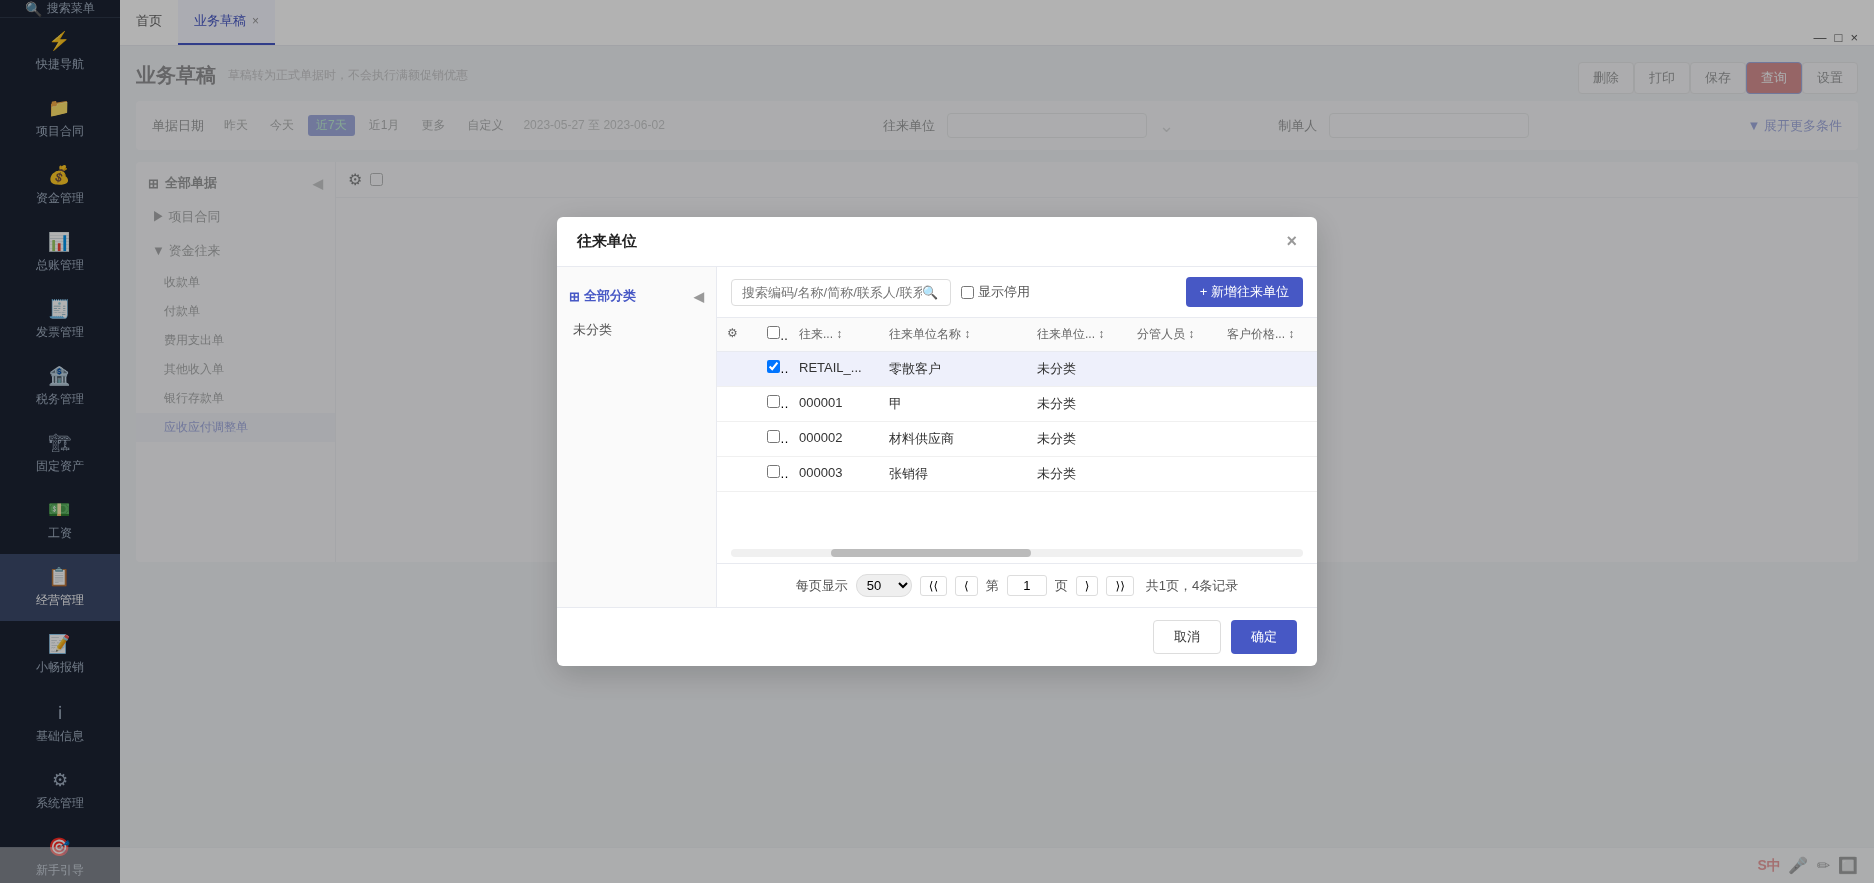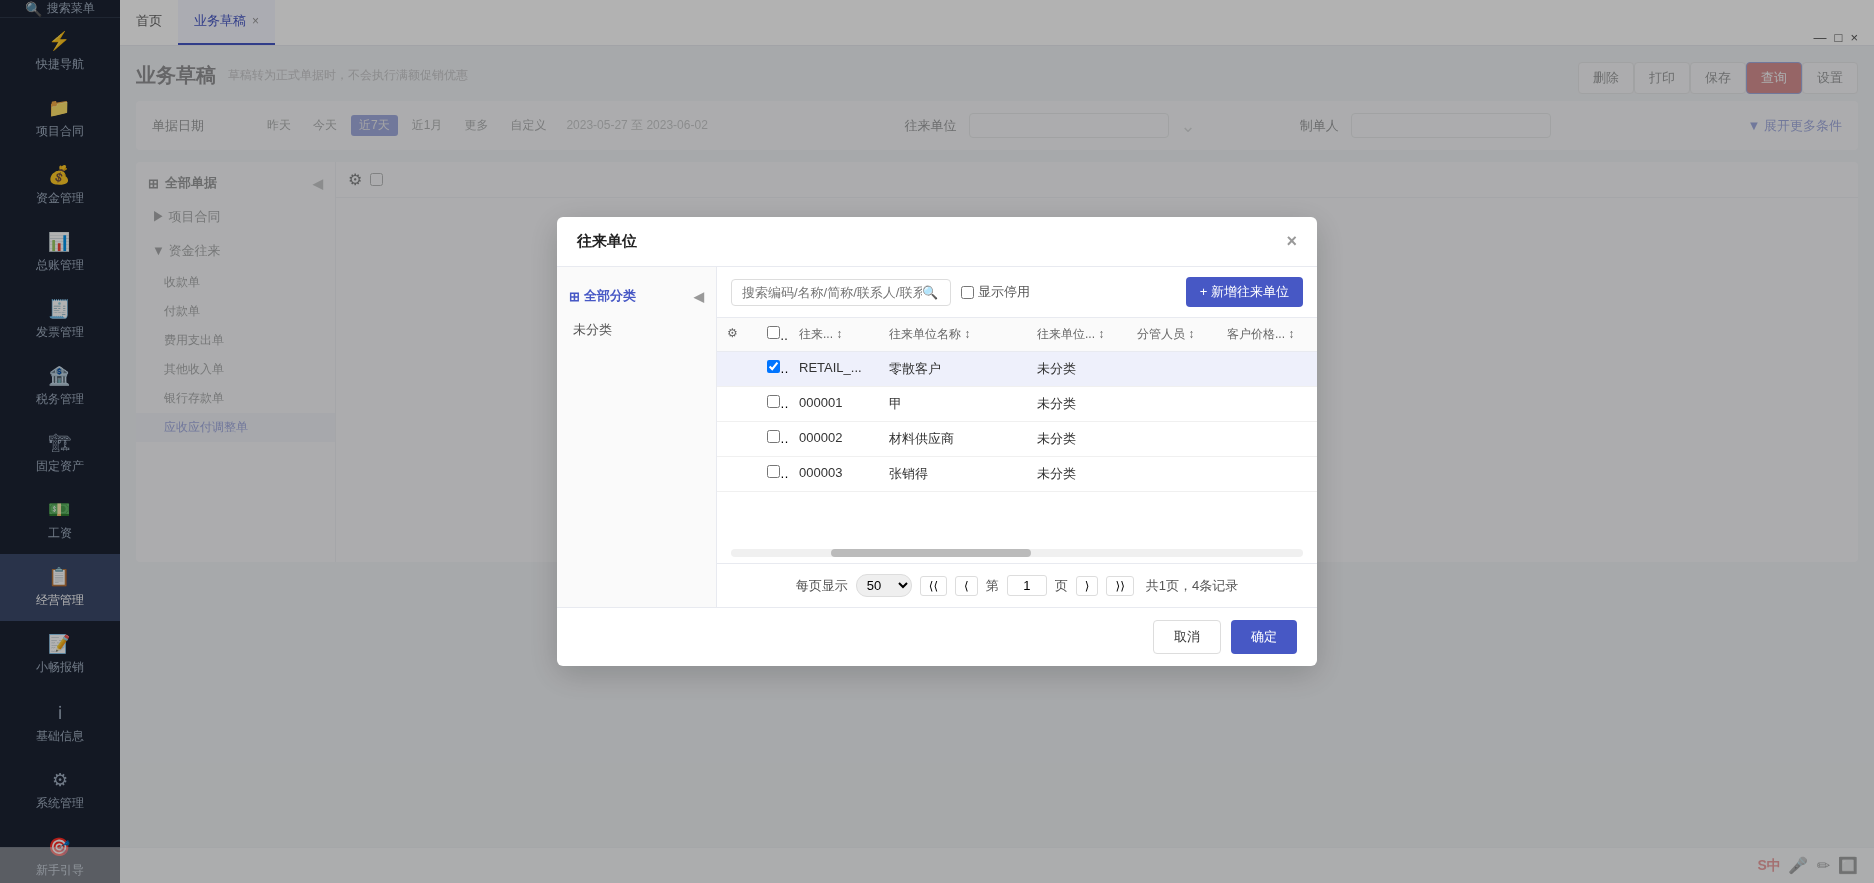--- a/index.html
+++ b/index.html
@@ -60,23 +60,23 @@
     .btn { padding: 6px 14px; border-radius: 4px; font-size: 13px; cursor: pointer; border: 1px solid #ddd; background: #fff; color: #333; }
     .btn-primary { background: #b91c1c; color: #fff; border-color: #4758c5; }
     .btn-outline { background: #fff; border: 1px solid #ddd; color: #333; }
 
     
     .filter-bar {
       background: #fff; border-radius: 4px; padding: 12px 16px;
       margin-bottom: 12px; display: flex; align-items: center; gap: 12px; flex-wrap: wrap;
     }
     .filter-label { font-size: 13px; color: #333; }
-    .filter-dates { display: flex; align-items: center; gap: 6px; font-size: 13px; margin-left: 43px; }
+    .filter-dates { display: flex; align-items: center; gap: 6px; font-size: 13px; }
     .date-btn { padding: 2px 8px; border-radius: 3px; cursor: pointer; font-size: 12px; color: #666; }
-    .date-btn.active { background: #4758c5; color: #e5e5e5; }
+    .date-btn.active { background: #4758c5; color: #86efac; }
     .filter-input { border: 1px solid #ddd; border-radius: 4px; padding: 4px 10px; font-size: 13px; color: #333; min-width: 180px; }
     .expand-btn { color: #4758c5; font-size: 13px; cursor: pointer; }
 
     
     .content-area { display: flex; gap: 0; background: #fff; border-radius: 4px; min-height: 400px; }
 
     
     .left-panel { width: 200px; border-right: 1px solid #e8eaf0; padding: 12px 0; }
     .left-panel-header {
       display: flex; align-items: center; padding: 0 12px 8px;

